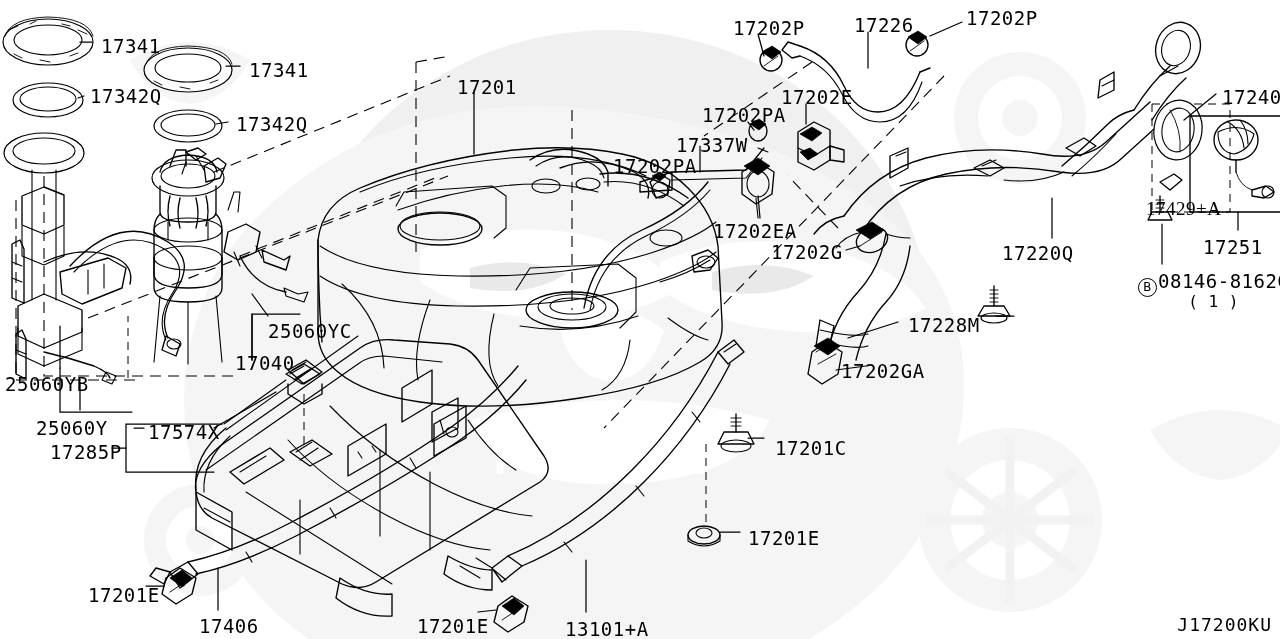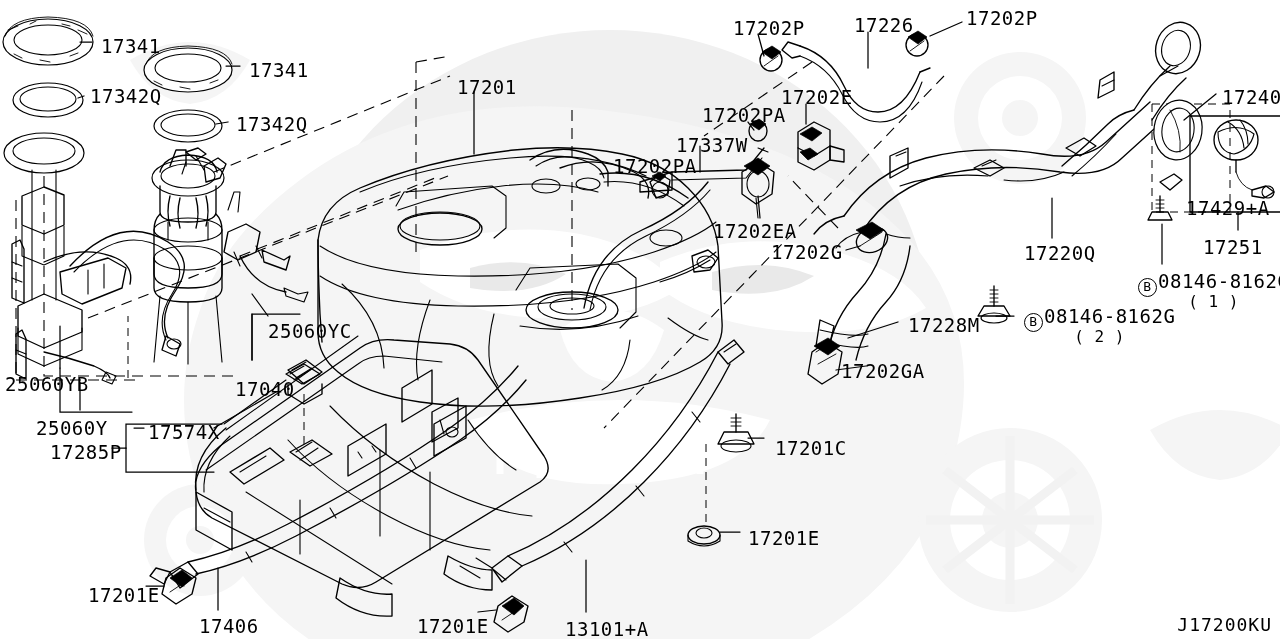--- a/index.html
+++ b/index.html
@@ -546,44 +546,40 @@
       <div class="lbl" style="left: 733px; top: 19px;">17202P</div>
       <div class="lbl" style="left: 854px; top: 16px;">17226</div>
       <div class="lbl" style="left: 966px; top: 9px;">17202P</div>
       <div class="lbl" style="left: 781px; top: 88px;">17202E</div>
       <div class="lbl" style="left: 702px; top: 106px;">17202PA</div>
       <div class="lbl" style="left: 676px; top: 136px;">17337W</div>
       <div class="lbl" style="left: 613px; top: 157px;">17202PA</div>
       <div class="lbl" style="left: 713px; top: 222px;">17202EA</div>
       <div class="lbl" style="left: 771px; top: 243px;">17202G</div>
       <div class="lbl" style="left: 1222px; top: 88px;">17240</div>
-      <div class="lbl" style="left: 1186px; top: 199px;">17429+A</div>
+      <div class="lbl" style="left: 1146px; top: 199px; font-family: Liberation Serif, serif;">17429+A</div>
       <div class="lbl" style="left: 1203px; top: 238px;">17251</div>
-      <div class="lbl" style="left: 1024px; top: 244px; text-align: center;">17220Q</div>
+      <div class="lbl" style="left: 1002px; top: 244px; text-align: center;">17220Q</div>
       <div class="lbl" style="left: 908px; top: 316px;">17228M</div>
       <div class="lbl" style="left: 841px; top: 362px;">17202GA</div>
       <div class="lbl" style="left: 268px; top: 322px;">25060YC</div>
-      <div class="lbl" style="left: 235px; top: 380px;">17040</div>
+      <div class="lbl" style="left: 235px; top: 354px;">17040</div>
       <div class="lbl" style="left: 5px; top: 375px;">25060YB</div>
       <div class="lbl" style="left: 36px; top: 419px;">25060Y</div>
       <div class="lbl" style="left: 148px; top: 423px;">17574X</div>
       <div class="lbl" style="left: 50px; top: 443px;">17285P</div>
       <div class="lbl" style="left: 775px; top: 439px;">17201C</div>
       <div class="lbl" style="left: 748px; top: 529px;">17201E</div>
       <div class="lbl" style="left: 88px; top: 586px;">17201E</div>
       <div class="lbl" style="left: 199px; top: 617px;">17406</div>
       <div class="lbl" style="left: 417px; top: 617px;">17201E</div>
       <div class="lbl" style="left: 565px; top: 620px;">13101+A</div>
     </div>
 
 
   <div class="lbl" id="bolt1" style="left: 1138px; top: 272px;">
       <div><span class="bcirc">B</span><span>08146-8162G</span></div>
       <span class="qty">( 1 )</span>
     </div>
-  <div class="lbl" id="bolt2" style="left: 1024px; top: 307px;">
-      <div><span class="bcirc">B</span><span>08146-8162G</span></div>
-      <span class="qty">( 2 )</span>
-    </div>
 
   <div class="diagid">J17200KU</div>
 
 </div>
 
 </body></html>

